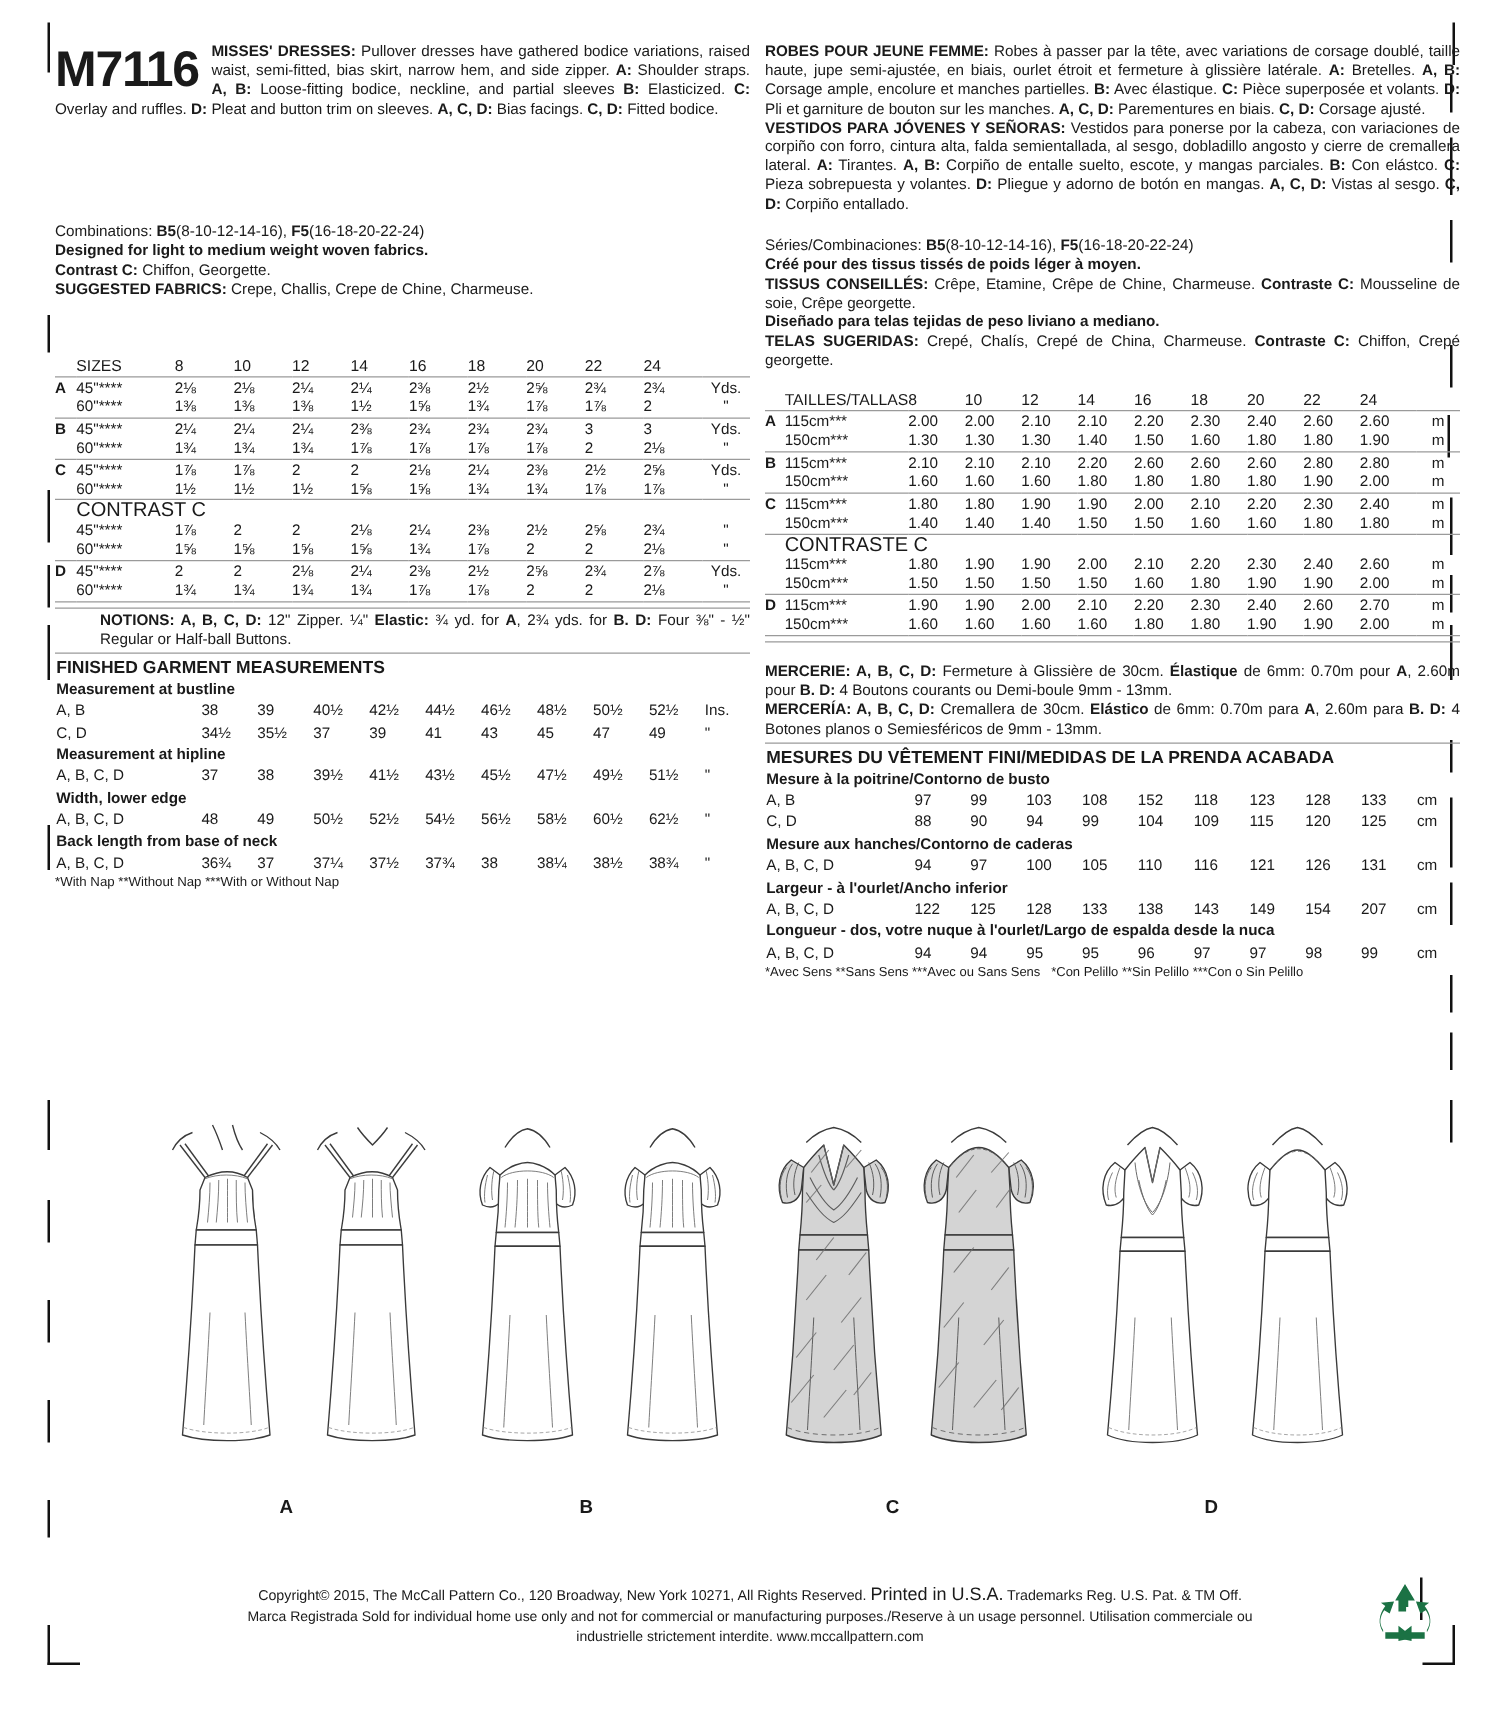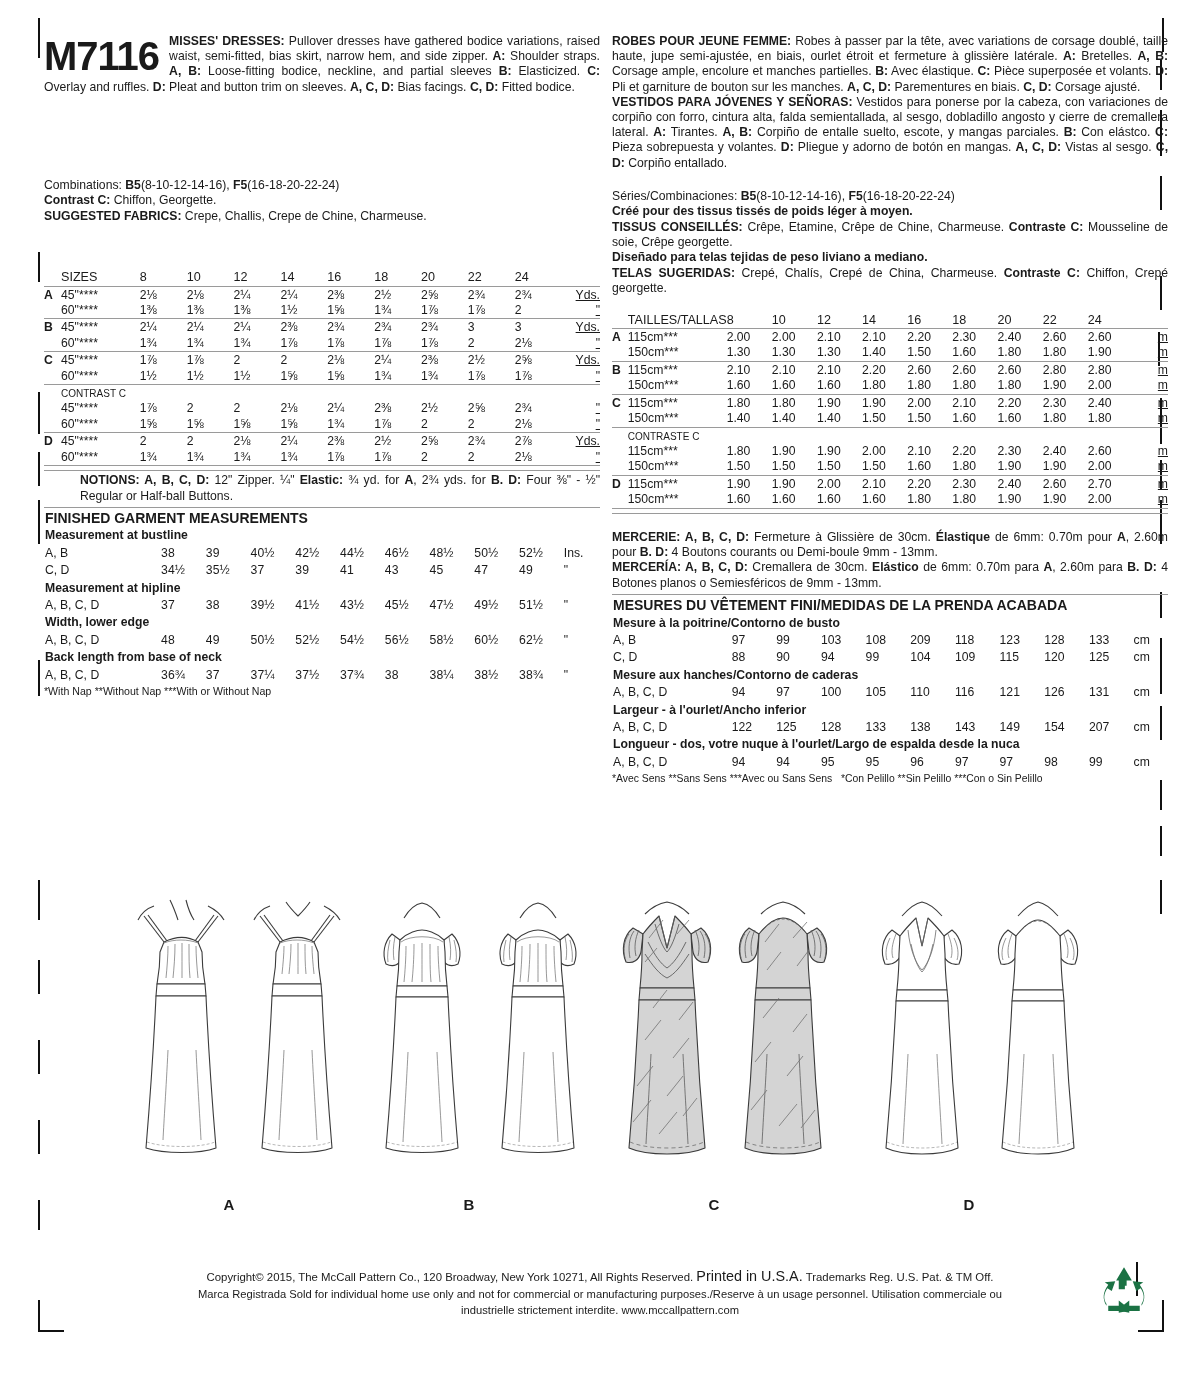--- a/index.html
+++ b/index.html
@@ -25,24 +25,24 @@
   .lineblock{font-size:12.2px;line-height:15.4px;}
 
   
   table{border-collapse:collapse;font-size:12.2px;}
   .yard{width:100%;margin-top:4px;}
   .yard td,.yard th{padding:0 0 0 0;line-height:15.4px;font-weight:normal;
         text-align:left;vertical-align:bottom;white-space:nowrap;}
   .yard .vcode{width:16px;font-weight:bold;}
   .yard .vwid{width:74px;}
   .yard td.num{width:44px;text-align:left;}
-  .yard td.unit{text-align:right;width:36px;text-decoration:underline;}
+  .yard td.unit{text-align:center;width:36px;}
   .yard tr.hdr td{font-size:12.6px;}
   .rule td{border-top:1px solid #9a9a9a;height:1px;padding:0;line-height:0;font-size:0;}
-  .secthead{font-weight:bold;font-size:10px;}
+  .secthead{font-weight:bold;font-size:16px;}
 
   .metric .vwid{width:86px;}
   .metric td.num{width:46px;}
 
   
   .meas{width:100%;margin-top:0;}
   .meas td{line-height:15.4px;white-space:nowrap;vertical-align:bottom;}
   .meas td.lbl{width:118px;}
   .meas td.num{width:44px;}
   .meas td.unit{width:36px;}
@@ -108,20 +108,21 @@
 
   <div class="col-left">
 
     <div class="pnum">M7116</div>
     <p class="blurb" style="min-height:92px;"><b>MISSES' DRESSES:</b> <span>Pullover dresses have gathered bodice variations, raised waist, semi-fitted, bias skirt, narrow hem, and side zipper. <b>A:</b> Shoulder straps. <b>A, B:</b> Loose-fitting bodice, neckline, and partial sleeves <b>B:</b> Elasticized. <b>C:</b> Overlay and ruffles. <b>D:</b> Pleat and button trim on sleeves. <b>A, C, D:</b> Bias facings. <b>C, D:</b> Fitted bodice.</span></p>
 
     <div style="clear:both;height:52px;"></div>
 
     <div class="lineblock">
       <div>Combinations: <b>B5</b>(8-10-12-14-16), <b>F5</b>(16-18-20-22-24)</div>
+      <div class="b">Designed for light to medium weight woven fabrics.</div>
       <div><b>Contrast C:</b> Chiffon, Georgette.</div>
       <div style="text-align:justify;"><b>SUGGESTED FABRICS:</b> Crepe, Challis, Crepe de Chine, Charmeuse.</div>
     </div>
 
     <div style="height:42px;"></div>
 
     <table class="yard" id="yard-imperial">
         <tbody>
           <tr class="hdr">
             <td class="vcode"></td>
@@ -603,21 +604,21 @@
           </tr>
           <tr class="sub">
             <td colspan="11">Mesure à la poitrine/Contorno de busto</td>
           </tr>
           <tr>
             <td class="lbl">A, B</td>
             <td class="num">97</td>
             <td class="num">99</td>
             <td class="num">103</td>
             <td class="num">108</td>
-            <td class="num">209</td>
+            <td class="num">152</td>
             <td class="num">118</td>
             <td class="num">123</td>
             <td class="num">128</td>
             <td class="num">133</td>
             <td class="unit">cm</td>
           </tr>
           <tr>
             <td class="lbl">C, D</td>
             <td class="num">88</td>
             <td class="num">90</td>

